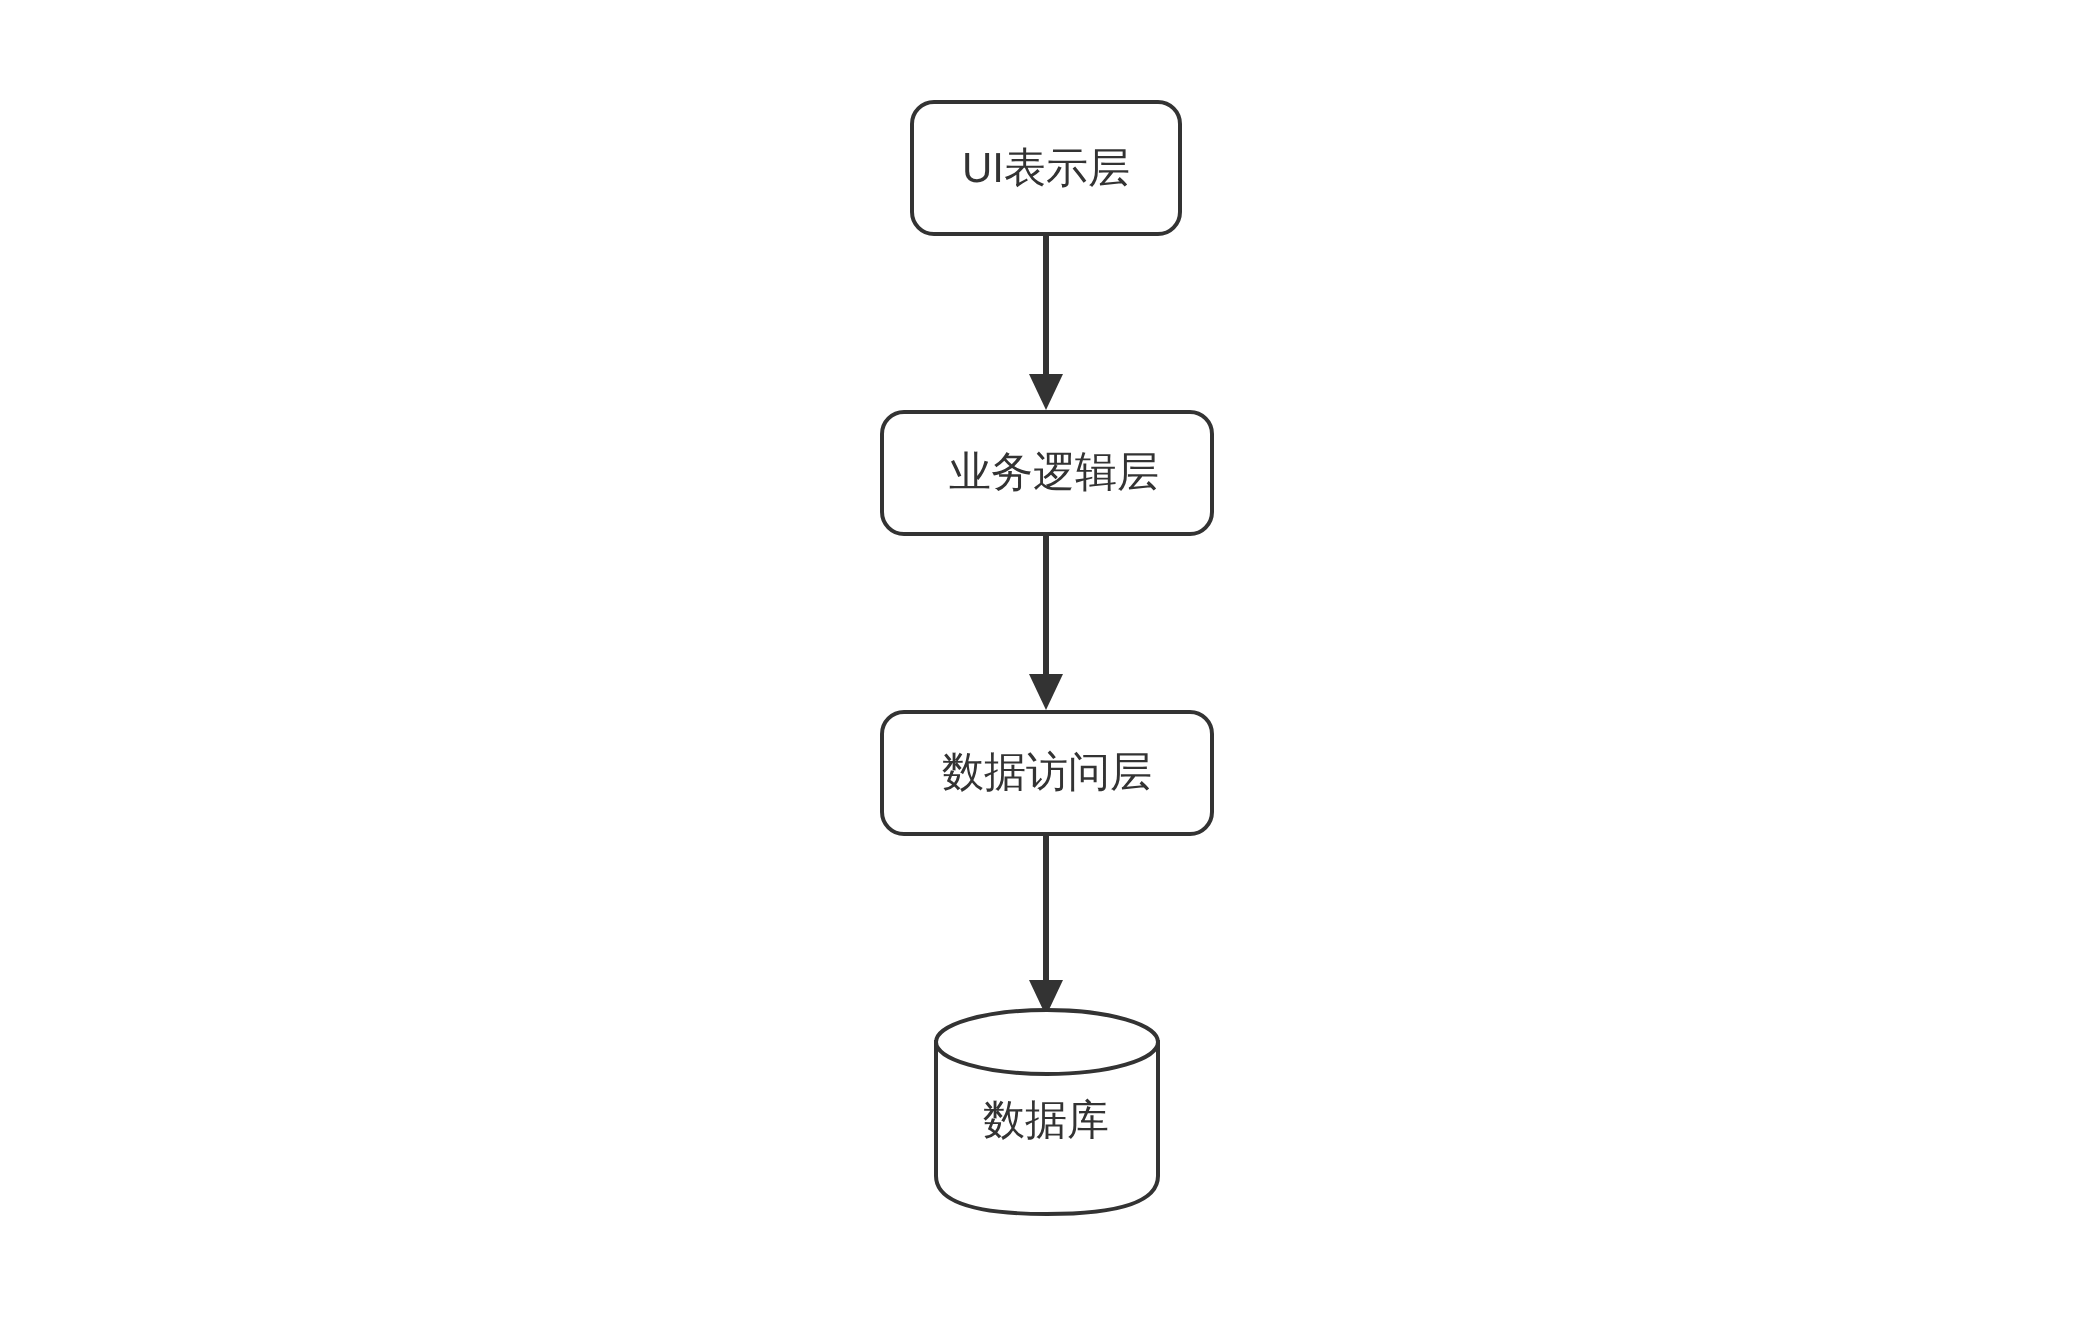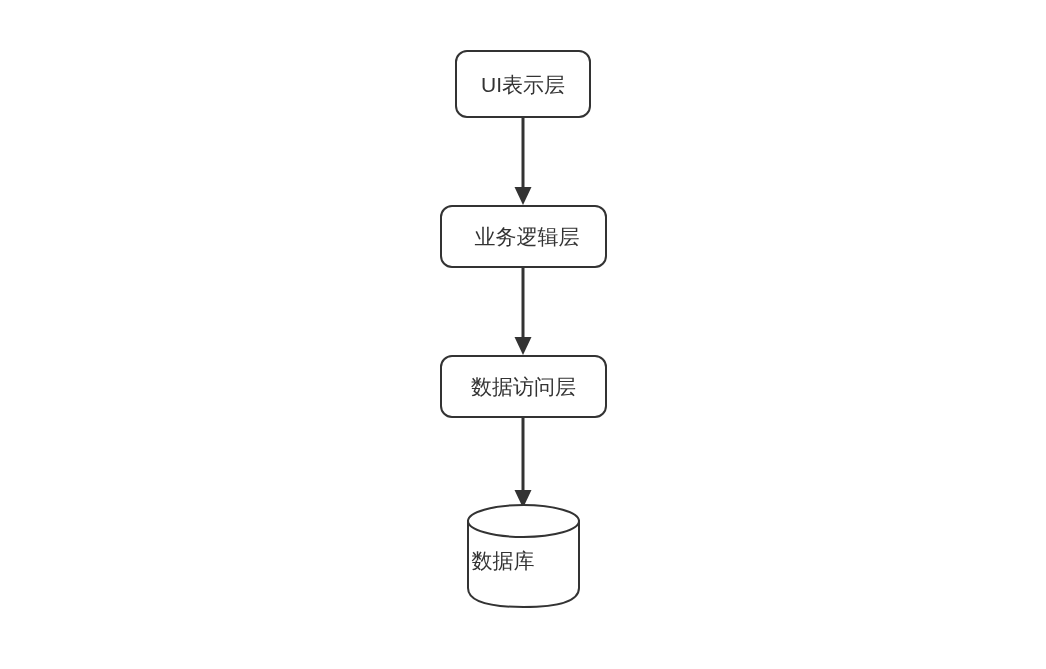--- a/index.html
+++ b/index.html
@@ -63,21 +63,21 @@
     letter-spacing: 0px;
     user-select: none;
   }
   
   .n1-label { left: 455px; top: 50px; width: 136px; height: 68px; }
   
   .n2-label { left: 440px; top: 205px; width: 174px; height: 63px; }
   
   .n3-label { left: 440px; top: 355px; width: 167px; height: 63px; }
   
-  .n4-label { left: 447px; top: 520px; width: 112px; height: 80px; }
+  .n4-label { left: 467px; top: 520px; width: 112px; height: 80px; }
 </style>
 </head>
 <body>
 
 <div id="canvas">
 
   <svg class="diagram-svg" viewBox="0 0 1046 669">
 
     <g>
       <line class="edge-line" x1="523" y1="118" x2="523" y2="190"></line>

